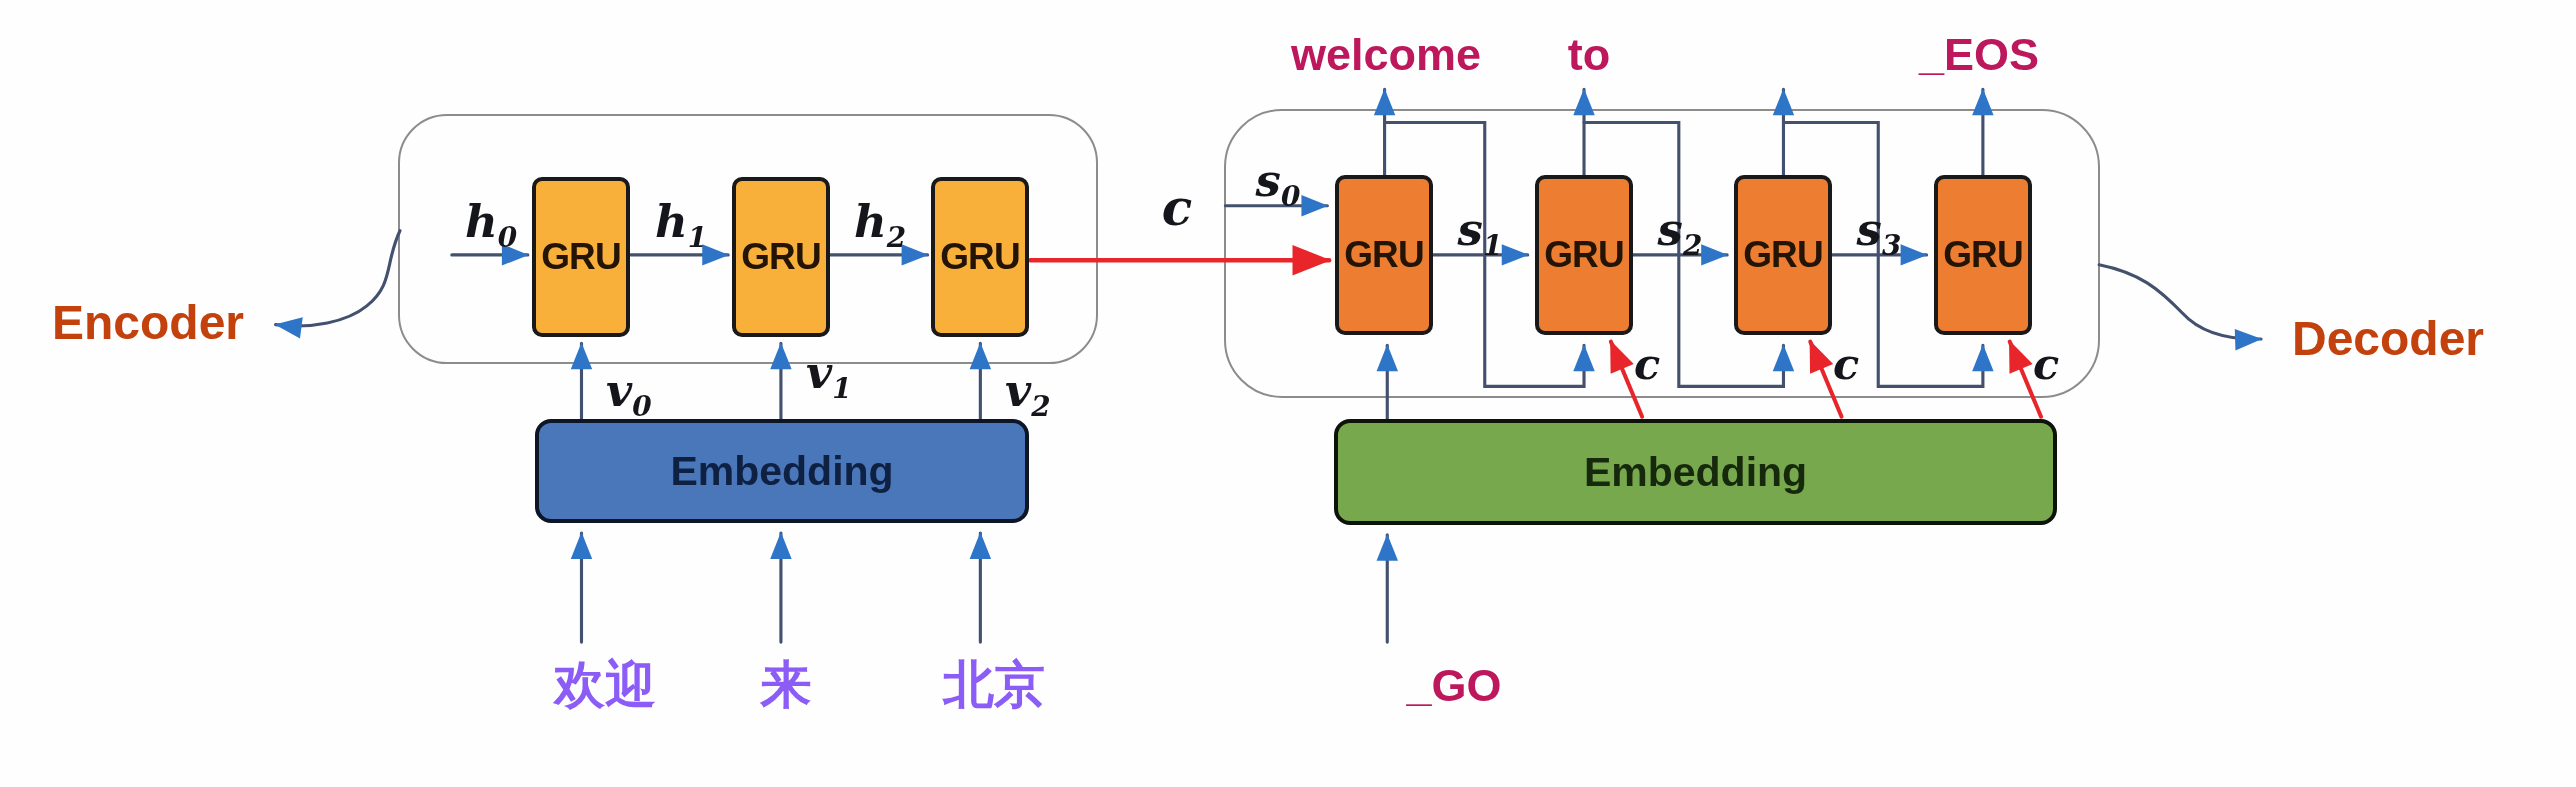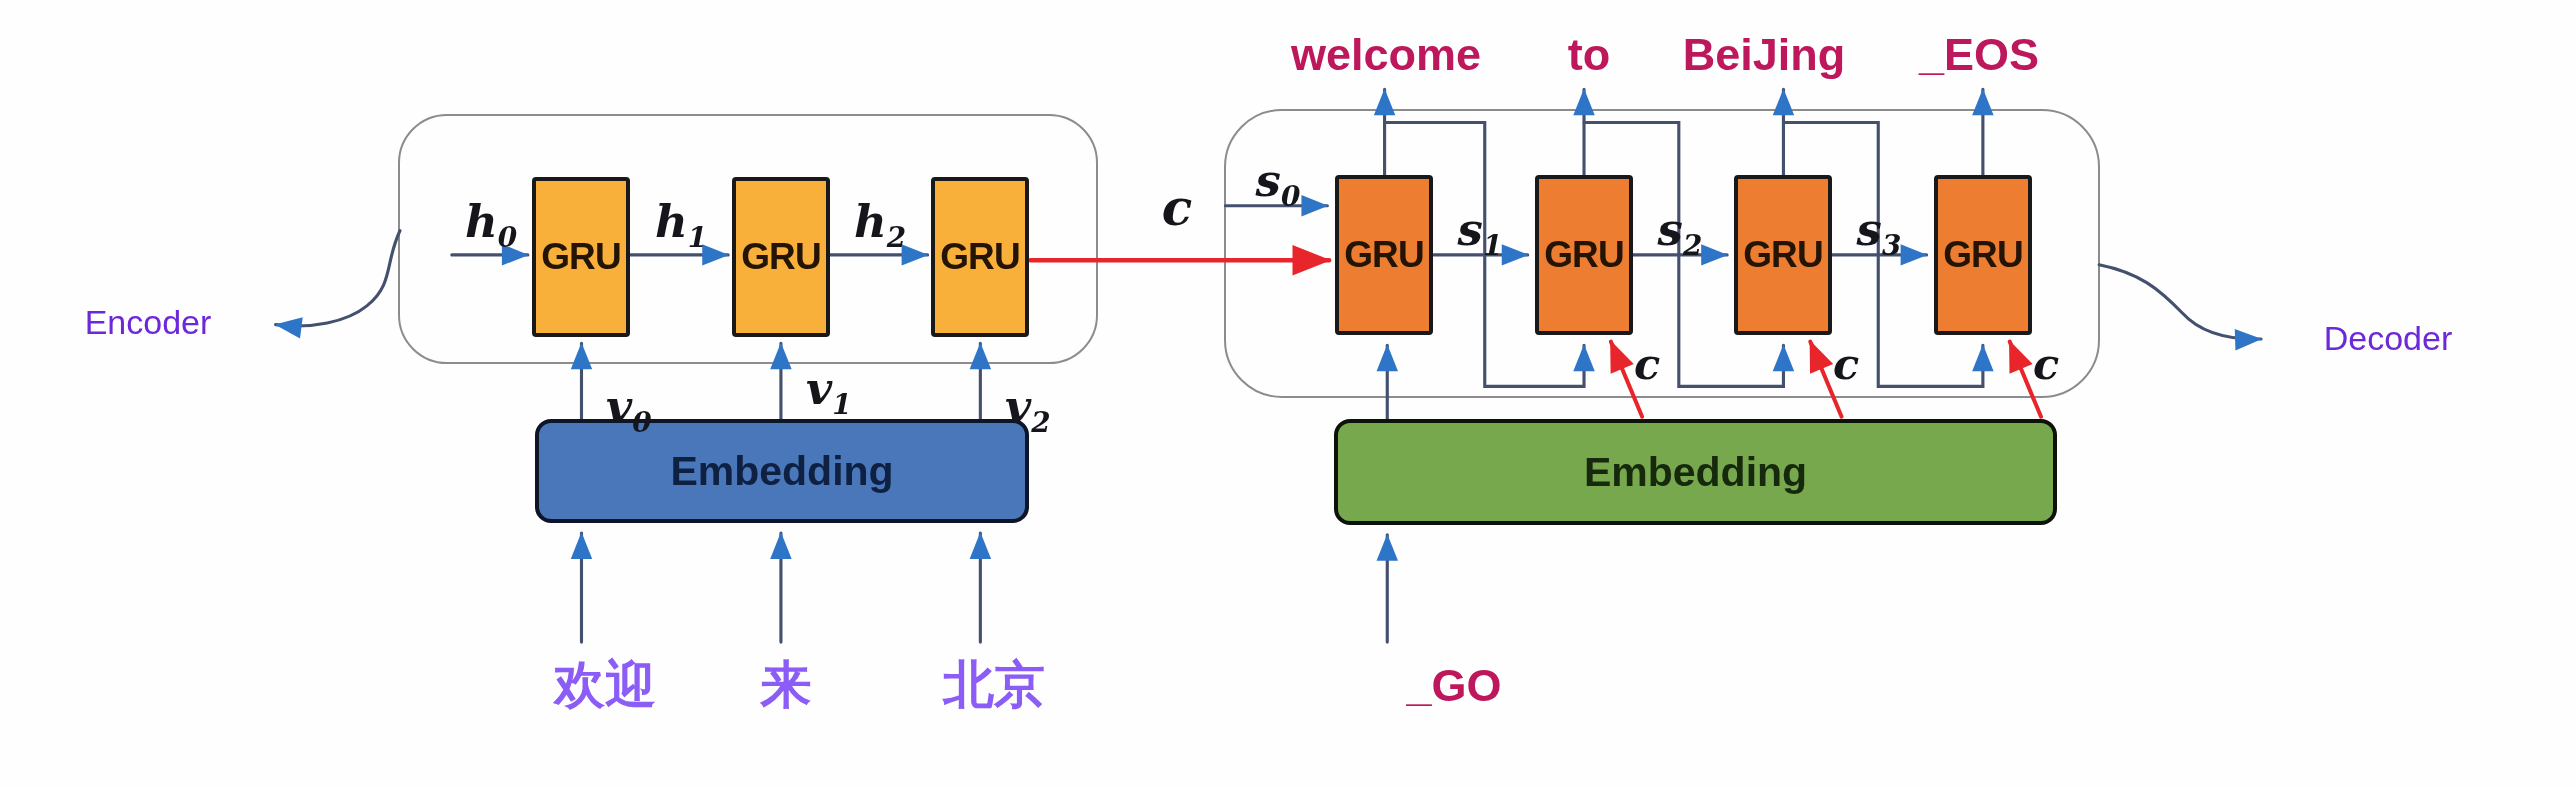--- a/index.html
+++ b/index.html
@@ -12,37 +12,37 @@
   .dec-container{left:1224px;top:109px;width:876px;height:289px;border-radius:58px;}
   
   svg.wires{position:absolute;left:0;top:0;z-index:2;}
   .ln{stroke:var(--line_dark);stroke-width:3.5;fill:none;stroke-linecap:round;}
   .red-ln{stroke:var(--context_red);stroke-width:5;fill:none;stroke-linecap:round;}
   .red-ln-s{stroke:var(--context_red);stroke-width:4.5;fill:none;stroke-linecap:round;}
   .mbf{fill:var(--arrowhead_blue);}
   .mrf{fill:var(--context_red);}
   
   .gru-box{position:absolute;width:98px;height:160px;border:4.5px solid var(--box_border);
-           border-radius:4px;box-sizing:border-box;display:flex;align-items:center;justify-content:center;
+           border-radius:10px;box-sizing:border-box;display:flex;align-items:center;justify-content:center;
            font-weight:bold;font-size:37px;letter-spacing:-0.9px;color:#241405;z-index:3;}
   .gru-enc{top:177px;background:var(--encoder_gru_fill);}
   .gru-dec{top:175px;background:var(--decoder_gru_fill);}
   .emb-box{position:absolute;top:419px;border:4.5px solid #10131c;border-radius:16px;box-sizing:border-box;
            display:flex;align-items:center;justify-content:center;font-weight:bold;font-size:41px;z-index:3;}
   .emb-enc{left:535px;width:494px;height:104px;background:var(--encoder_embedding_fill);color:#0e2142;border-color:#0d1526;}
   .emb-dec{left:1334px;width:723px;height:106px;background:var(--decoder_embedding_fill);color:#17290d;border-color:#0e130a;}
   
   .lbl{position:absolute;transform:translate(-50%,-50%);white-space:nowrap;z-index:4;color:#111;}
   .mlabel{position:absolute;transform:translate(-50%,-50%);white-space:nowrap;z-index:4;
           font-family:"DejaVu Serif",serif;font-style:italic;font-weight:bold;font-size:45px;color:#15151c;}
   .mlabel sub{font-size:0.62em;font-style:italic;line-height:0;}
-  .mlabel.left-anchor{transform:translate(0,-50%);margin-top:16px;}
+  .mlabel.left-anchor{transform:translate(0,-50%);}
   .c-big{font-size:50px;}
   .c-small{font-size:43px;}
-  .section-label{font-weight:normal;font-size:34px;color:#6d28d9;}
+  .section-label{font-weight:bold;font-size:48px;color:#c2410c;}
   .word{font-weight:bold;font-size:45px;color:#be185d;}
   .cjk{font-weight:bold;font-size:51px;color:#8b5cf6;}
 </style>
 </head>
 <body>
 
 <div class="canvas">
 
   <div class="container enc-container"></div>
   <div class="container dec-container"></div>
@@ -148,21 +148,20 @@
 
   <div class="mlabel c-small" style="left:1647px;top:364px">c</div>
   <div class="mlabel c-small" style="left:1846px;top:364px">c</div>
   <div class="mlabel c-small" style="left:2046px;top:364px">c</div>
 
   <div class="lbl section-label" style="left:148px;top:322px">Encoder</div>
   <div class="lbl section-label" style="left:2388px;top:338px">Decoder</div>
 
   <div class="lbl word" style="left:1386px;top:55px">welcome</div>
   <div class="lbl word" style="left:1589px;top:55px">to</div>
-  <div class="lbl word" style="left:1764px;top:55px">BeiJing</div>
   <div class="lbl word" style="left:1979px;top:55px">_EOS</div>
 
   <div class="lbl cjk" style="left:605px;top:685px">欢迎</div>
   <div class="lbl cjk" style="left:786px;top:685px">来</div>
   <div class="lbl cjk" style="left:994px;top:685px">北京</div>
 
   <div class="lbl word" style="left:1454px;top:686px">_GO</div>
 
 </div>
 

